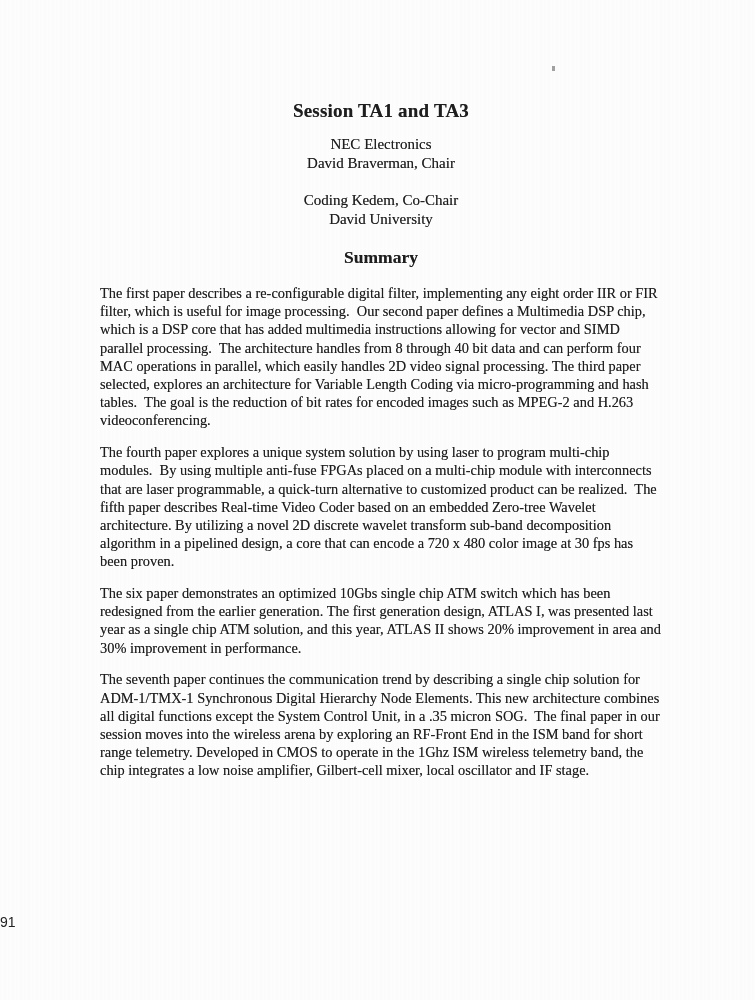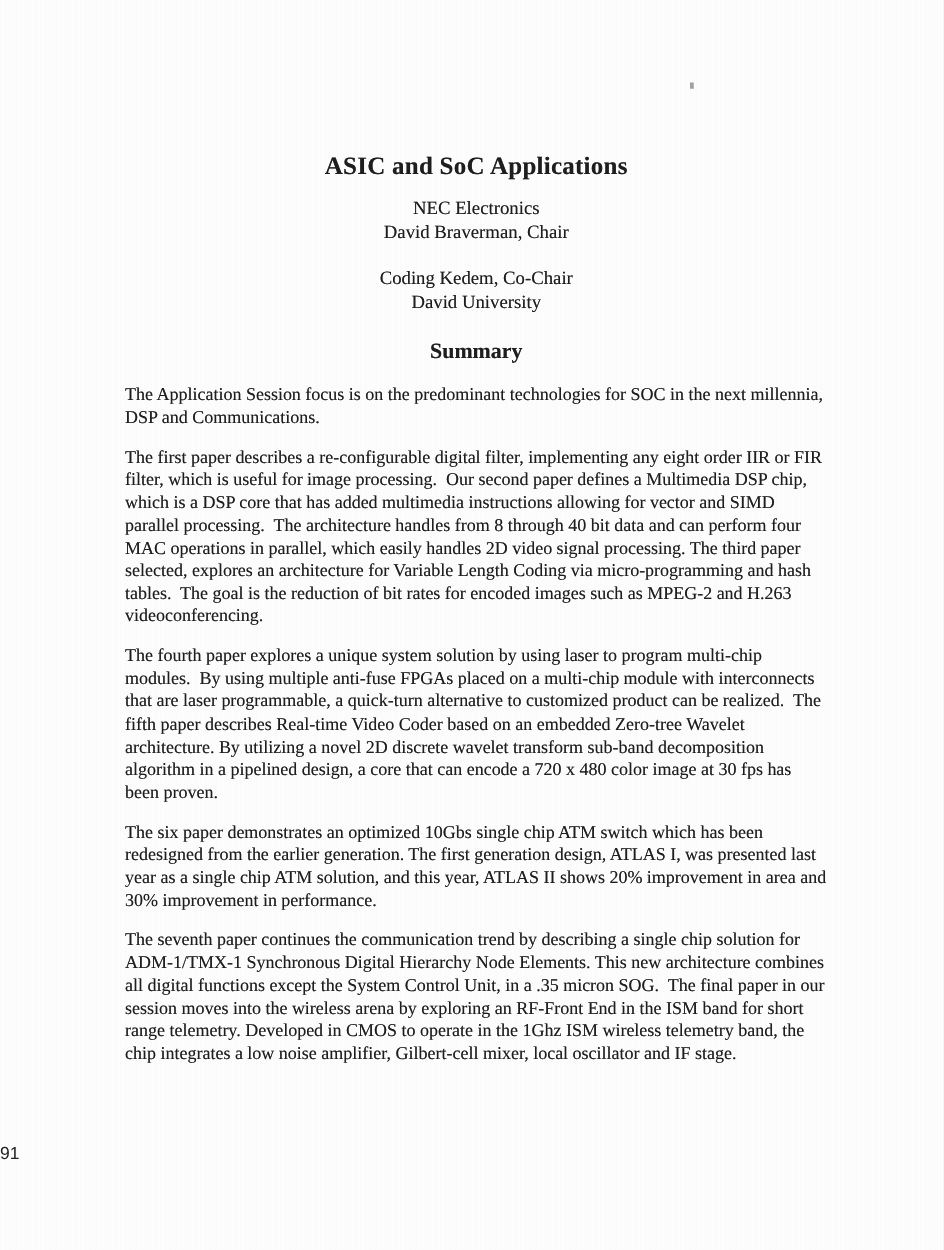--- a/index.html
+++ b/index.html
@@ -95,37 +95,36 @@
 </style>
 </head>
 <body>
 
 <div class="page">
 
   <div class="scan-speck"></div>
 
   <div class="content">
 
+    <h1 class="session-title">Session TA1 and TA3</h1>
 
-    <h2 class="session-subtitle">ASIC and SoC Applications</h2>
 
     <div class="byline">
       <div>NEC Electronics</div>
       <div>David Braverman, Chair</div>
     </div>
 
     <div class="byline second">
       <div>Coding Kedem, Co-Chair</div>
       <div>David University</div>
     </div>
 
     <h3 class="summary-heading">Summary</h3>
 
     <div class="body-text">
-      <p>The Application Session focus is on the predominant technologies for SOC in the next millennia, DSP and Communications.</p>
       <p>The first paper describes a re-configurable digital filter, implementing any eight order IIR or FIR filter, which is useful for image processing.  Our second paper defines a Multimedia DSP chip, which is a DSP core that has added multimedia instructions allowing for vector and SIMD parallel processing.  The architecture handles from 8 through 40 bit data and can perform four MAC operations in parallel, which easily handles 2D video signal processing. The third paper selected, explores an architecture for Variable Length Coding via micro-programming and hash tables.  The goal is the reduction of bit rates for encoded images such as MPEG-2 and H.263 videoconferencing.</p>
       <p>The fourth paper explores a unique system solution by using laser to program multi-chip modules.  By using multiple anti-fuse FPGAs placed on a multi-chip module with interconnects that are laser programmable, a quick-turn alternative to customized product can be realized.  The fifth paper describes Real-time Video Coder based on an embedded Zero-tree Wavelet architecture. By utilizing a novel 2D discrete wavelet transform sub-band decomposition algorithm in a pipelined design, a core that can encode a 720 x 480 color image at 30 fps has been proven.</p>
       <p>The six paper demonstrates an optimized 10Gbs single chip ATM switch which has been redesigned from the earlier generation. The first generation design, ATLAS I, was presented last year as a single chip ATM solution, and this year, ATLAS II shows 20% improvement in area and 30% improvement in performance.</p>
       <p>The seventh paper continues the communication trend by describing a single chip solution for ADM-1/TMX-1 Synchronous Digital Hierarchy Node Elements. This new architecture combines all digital functions except the System Control Unit, in a .35 micron SOG.  The final paper in our session moves into the wireless arena by exploring an RF-Front End in the ISM band for short range telemetry. Developed in CMOS to operate in the 1Ghz ISM wireless telemetry band, the chip integrates a low noise amplifier, Gilbert-cell mixer, local oscillator and IF stage.</p>
     </div>
 
   </div>
 
   <div class="page-number">91</div>
 

